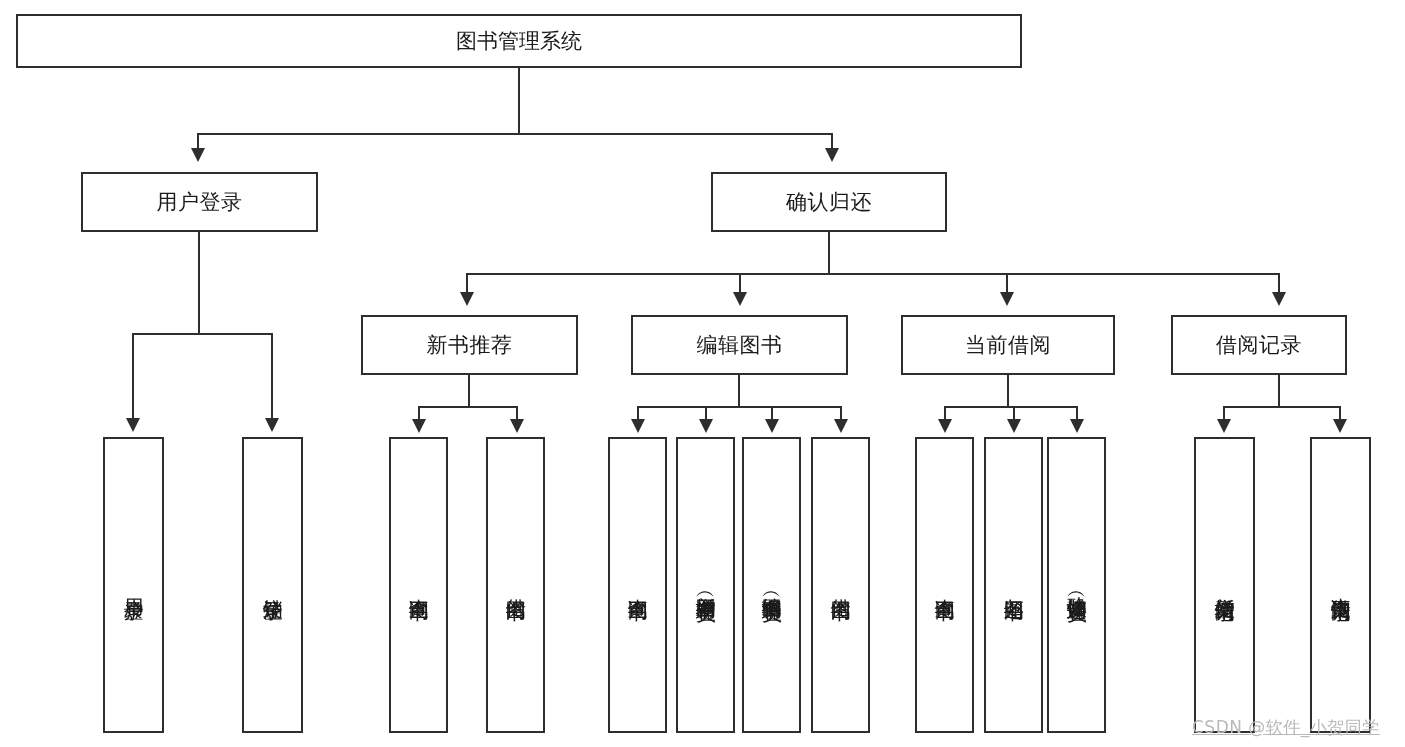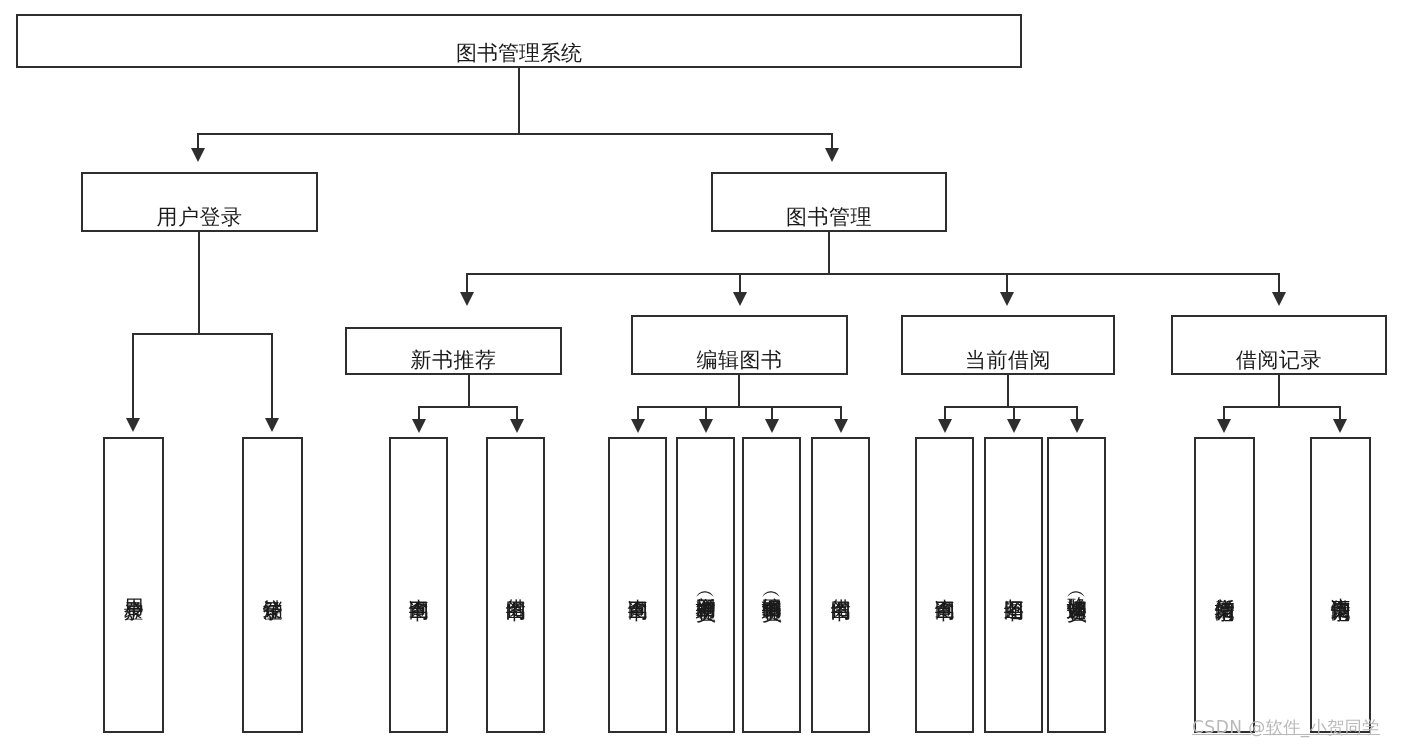--- a/index.html
+++ b/index.html
@@ -16,21 +16,21 @@
     height: 747px;
     background: #ffffff;
     overflow: hidden;
   }
   .node {
     position: absolute;
     box-sizing: border-box;
     border: 2px solid #2e2e2e;
     background: #ffffff;
     display: flex;
-    align-items: flex-end;
+    align-items: center;
     justify-content: center;
     color: #1b1b1b;
     line-height: 1.18;
   }
   .node-h {
     font-size: 21px;
     letter-spacing: 0.5px;
   }
   .node-root {
     font-size: 21px;
@@ -90,51 +90,51 @@
 
   <div class="edge edge-v" style="left:197px; top:133px; width:2px; height:18px;"></div>
   <div class="arrow" style="left:191px; top:148px;"></div>
   <div class="edge edge-v" style="left:831px; top:133px; width:2px; height:18px;"></div>
   <div class="arrow" style="left:825px; top:148px;"></div>
 
   <div class="node node-h" style="left:81px; top:172px; width:237px; height:60px;">
     <span>用户登录</span>
   </div>
   <div class="node node-h" style="left:711px; top:172px; width:236px; height:60px;">
-    <span>图书管理</span>
+    <span>确认归还</span>
   </div>
 
   <div class="edge edge-v" style="left:198px; top:232px; width:2px; height:102px;"></div>
   <div class="edge edge-h" style="left:132px; top:333px; width:140px; height:2px;"></div>
   <div class="edge edge-v" style="left:132px; top:333px; width:2px; height:88px;"></div>
   <div class="arrow" style="left:126px; top:418px;"></div>
   <div class="edge edge-v" style="left:271px; top:333px; width:2px; height:88px;"></div>
   <div class="arrow" style="left:265px; top:418px;"></div>
 
   <div class="edge edge-v" style="left:828px; top:232px; width:2px; height:42px;"></div>
   <div class="edge edge-h" style="left:466px; top:273px; width:814px; height:2px;"></div>
   <div class="edge edge-v" style="left:466px; top:273px; width:2px; height:22px;"></div>
   <div class="arrow" style="left:460px; top:292px;"></div>
   <div class="edge edge-v" style="left:739px; top:273px; width:2px; height:22px;"></div>
   <div class="arrow" style="left:733px; top:292px;"></div>
   <div class="edge edge-v" style="left:1006px; top:273px; width:2px; height:22px;"></div>
   <div class="arrow" style="left:1000px; top:292px;"></div>
   <div class="edge edge-v" style="left:1278px; top:273px; width:2px; height:22px;"></div>
   <div class="arrow" style="left:1272px; top:292px;"></div>
 
-  <div class="node node-h" style="left:345px; top:315px; width:217px; height:48px;margin-top:12px;">
+  <div class="node node-h" style="left:361px; top:315px; width:217px; height:60px;">
     <span>新书推荐</span>
   </div>
   <div class="node node-h" style="left:631px; top:315px; width:217px; height:60px;">
     <span>编辑图书</span>
   </div>
   <div class="node node-h" style="left:901px; top:315px; width:214px; height:60px;">
     <span>当前借阅</span>
   </div>
-  <div class="node node-h" style="left:1171px; top:315px; width:216px; height:60px;">
+  <div class="node node-h" style="left:1171px; top:315px; width:176px; height:60px;">
     <span>借阅记录</span>
   </div>
 
   <div class="edge edge-v" style="left:468px; top:375px; width:2px; height:32px;"></div>
   <div class="edge edge-h" style="left:418px; top:406px; width:100px; height:2px;"></div>
   <div class="edge edge-v" style="left:418px; top:406px; width:2px; height:16px;"></div>
   <div class="arrow" style="left:412px; top:419px;"></div>
   <div class="edge edge-v" style="left:516px; top:406px; width:2px; height:16px;"></div>
   <div class="arrow" style="left:510px; top:419px;"></div>
 

